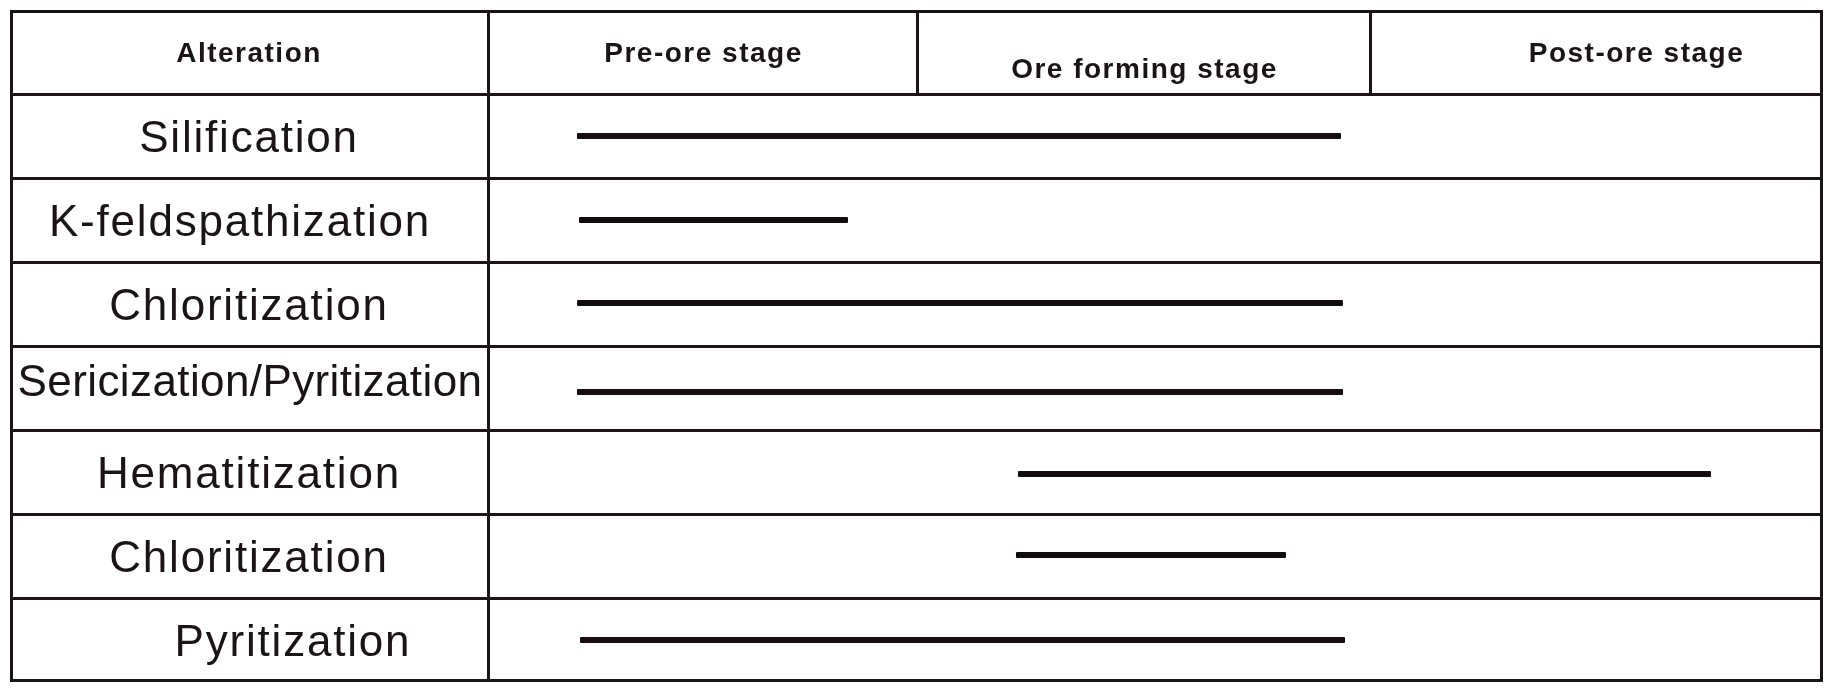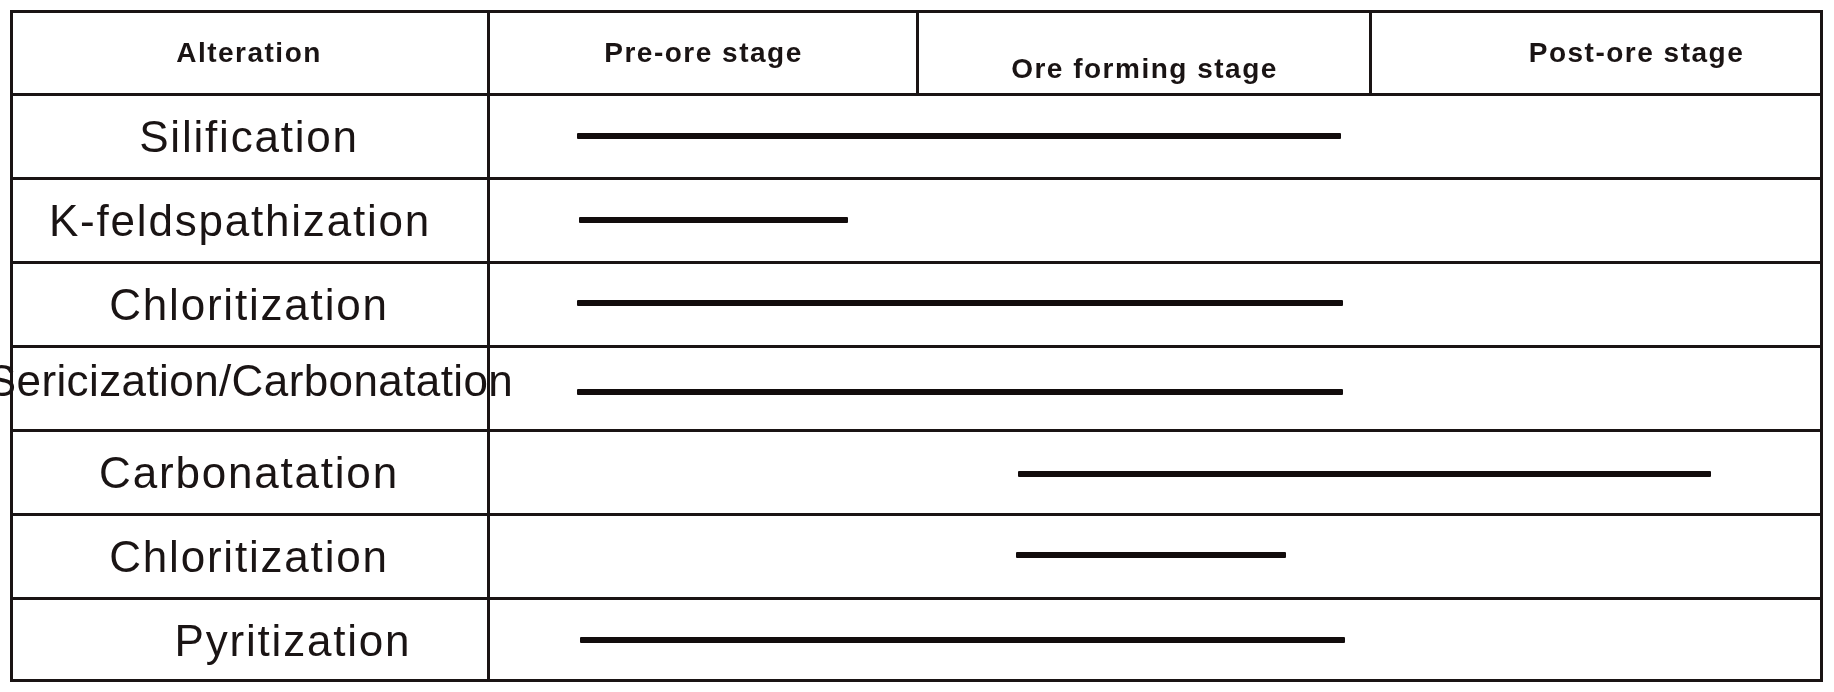--- a/index.html
+++ b/index.html
@@ -33,22 +33,22 @@
 <div class="vline" style="left:1369px;top:10px;height:84px;"></div>
 
 <div class="cell hdr" style="left:10px;top:12px;width:478px;height:82px;">Alteration</div>
 <div class="cell hdr" style="left:490px;top:12px;width:427px;height:82px;">Pre-ore stage</div>
 <div class="cell hdr" style="left:919px;top:28px;width:451px;height:82px;">Ore forming stage</div>
 <div class="cell hdr" style="left:1372px;top:12px;width:529px;height:82px;">Post-ore stage</div>
 
 <div class="cell lbl" style="left:10px;top:96px;width:478px;height:82px;">Silification</div>
 <div class="cell lbl" style="left:10px;top:180px;width:460px;height:82px;">K-feldspathization</div>
 <div class="cell lbl" style="left:10px;top:264px;width:478px;height:82px;">Chloritization</div>
-<div class="cell lbl" style="left:12px;top:344px;width:476px;height:74px;letter-spacing:0.4px;">Sericization/Carbonatation</div>
-<div class="cell lbl" style="left:10px;top:432px;width:478px;height:82px;">Carbonatation</div>
+<div class="cell lbl" style="left:12px;top:344px;width:476px;height:74px;letter-spacing:0.4px;">Sericization/Pyritization</div>
+<div class="cell lbl" style="left:10px;top:432px;width:478px;height:82px;">Hematitization</div>
 <div class="cell lbl" style="left:10px;top:516px;width:478px;height:82px;">Chloritization</div>
 <div class="cell lbl" style="left:10px;top:600px;width:478px;height:82px;margin-left:44px;">Pyritization</div>
 
 <div class="bar" style="left:577px;width:764px;top:133px;"></div>
 <div class="bar" style="left:579px;width:269px;top:217px;"></div>
 <div class="bar" style="left:577px;width:766px;top:300px;"></div>
 <div class="bar" style="left:577px;width:766px;top:389px;"></div>
 <div class="bar" style="left:1018px;width:693px;top:471px;"></div>
 <div class="bar" style="left:1016px;width:270px;top:552px;"></div>
 <div class="bar" style="left:580px;width:765px;top:637px;"></div>

